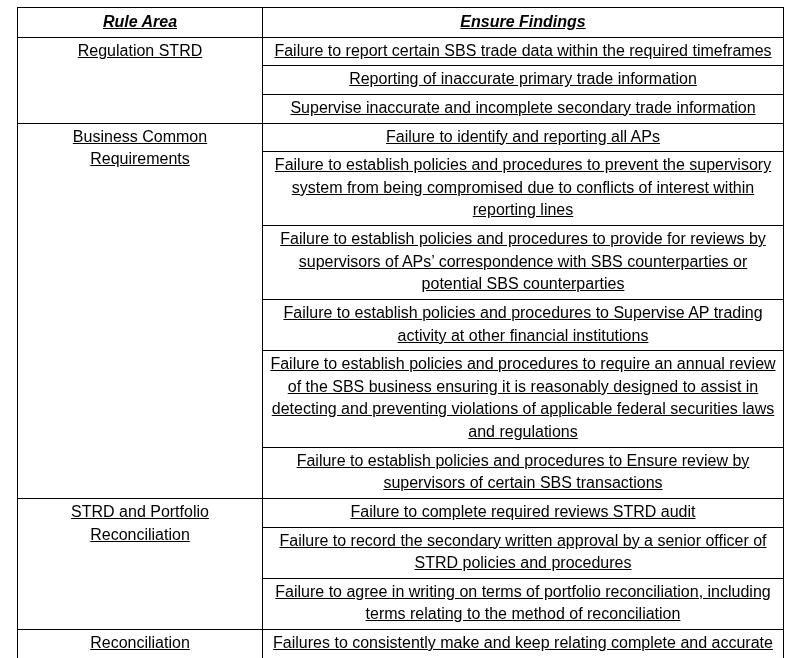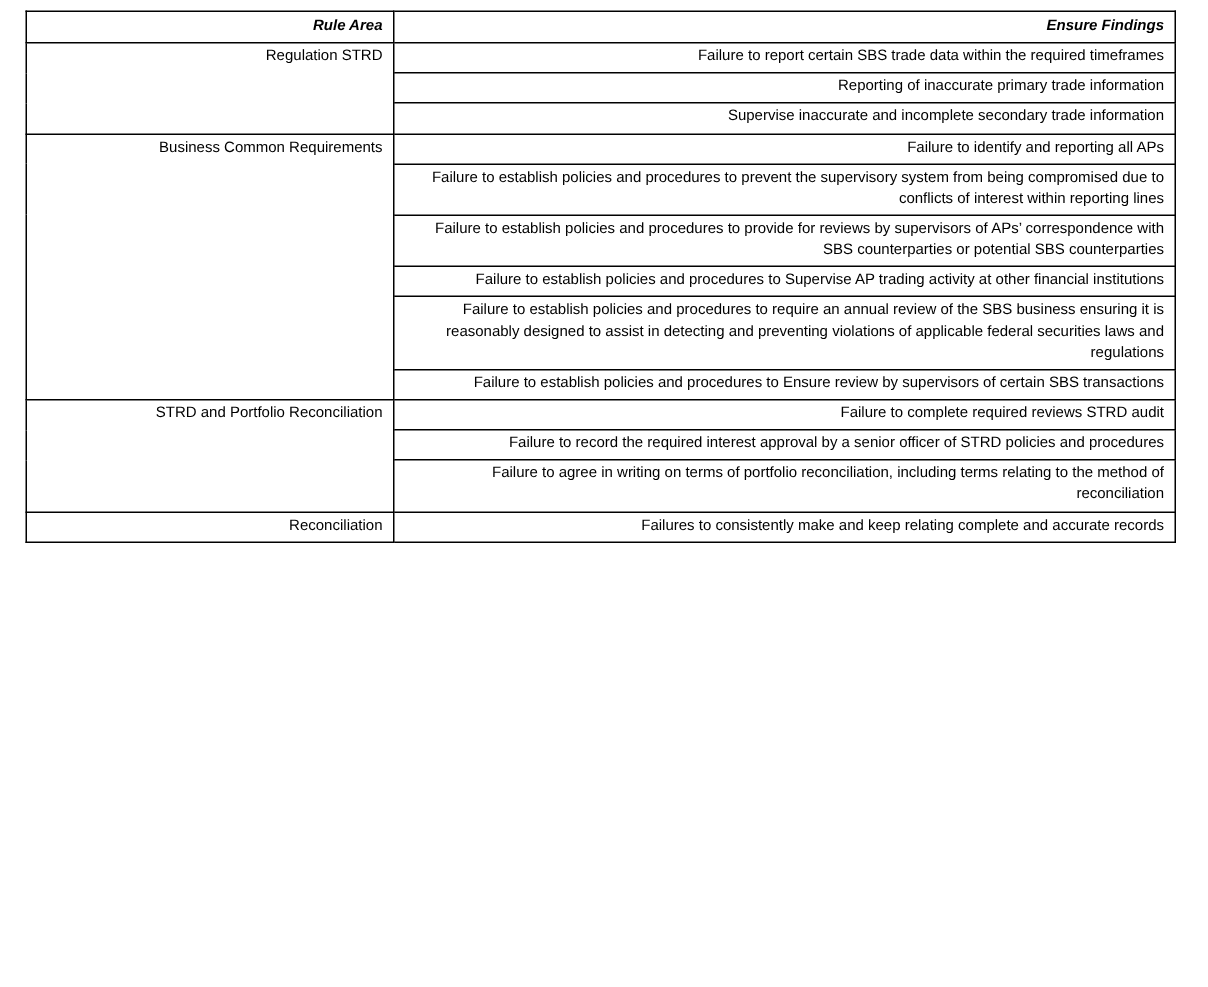--- a/index.html
+++ b/index.html
@@ -27,24 +27,25 @@
     background: #ffffff;
   }
   table.findings-table col.col-rule { width: 245px; }
   table.findings-table col.col-find { width: 521px; }
 
   table.findings-table th,
   table.findings-table td {
     border: 1.3px solid #000000;
     vertical-align: top;
     padding: 2px 7px 3px 7px;
-    font-size: 10px;
+    font-size: 16px;
     line-height: 1.415;
-    text-align: right;
+    text-align: center;
     font-weight: normal;
+    text-decoration: underline;
   }
   table.findings-table th {
     font-weight: bold;
     font-style: italic;
     padding-top: 3px;
     padding-bottom: 3px;
   }
   td.rule-cell {
     white-space: normal;
   }
@@ -126,21 +127,21 @@
         <tr>
           <td class="rule-cell" rowspan="3">
             <span class="cell-text">STRD and Portfolio Reconciliation</span>
           </td>
           <td>
             <span class="cell-text">Failure to complete required reviews STRD audit</span>
           </td>
         </tr>
         <tr>
           <td>
-            <span class="cell-text">Failure to record the required interest approval by a senior officer of STRD policies and procedures</span>
+            <span class="cell-text">Failure to record the secondary written approval by a senior officer of STRD policies and procedures</span>
           </td>
         </tr>
         <tr>
           <td>
             <span class="cell-text">Failure to agree in writing on terms of portfolio reconciliation, including terms relating to the method of reconciliation</span>
           </td>
         </tr>
         <tr>
           <td class="rule-cell" rowspan="1">
             <span class="cell-text">Reconciliation</span>

